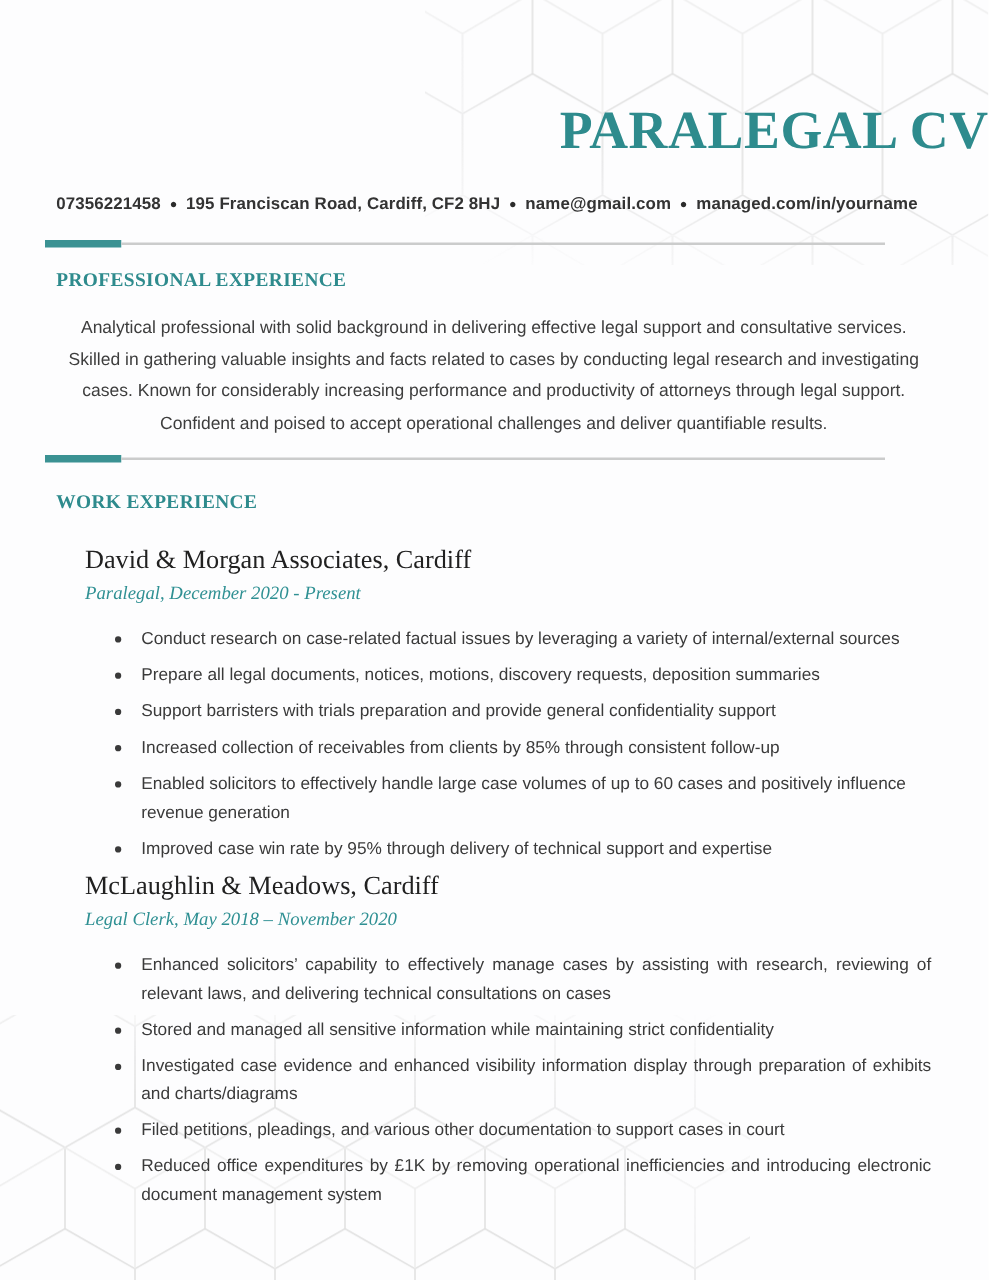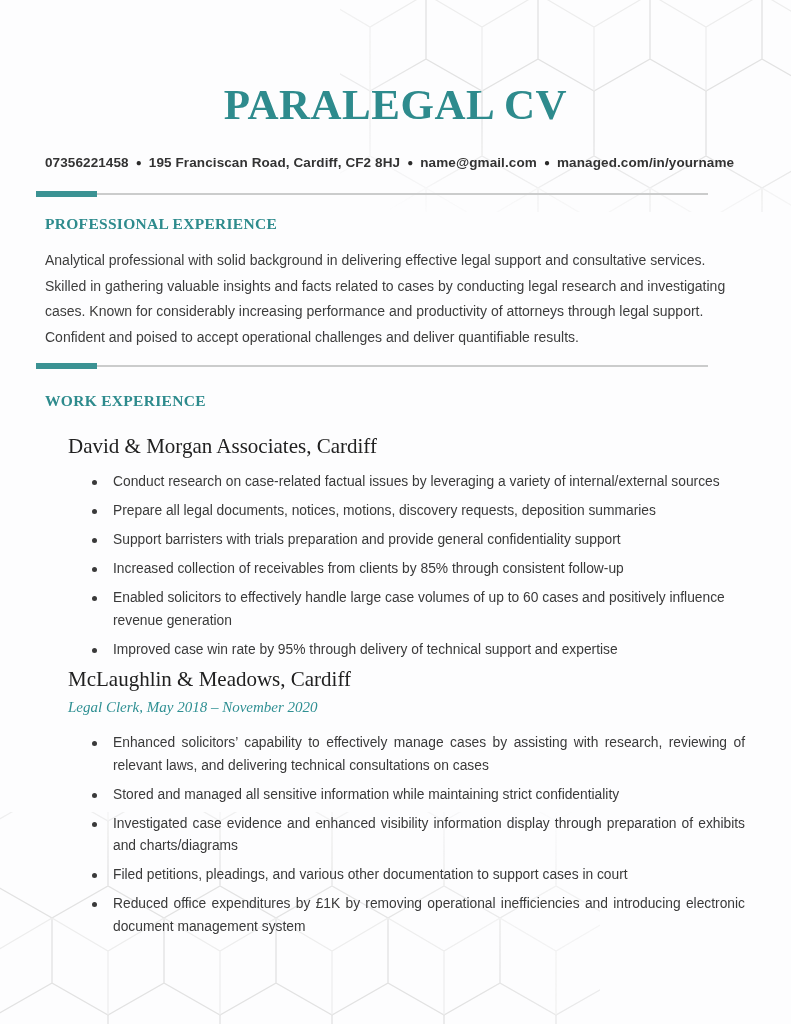--- a/index.html
+++ b/index.html
@@ -22,21 +22,21 @@
   }
   .hex-bottom {
     left: 0; top: 812px;
     -webkit-mask-image: radial-gradient(130% 140% at 15% 100%, #000 50%, transparent 96%);
     mask-image: radial-gradient(130% 140% at 15% 100%, #000 50%, transparent 96%);
   }
   .content { position: relative; z-index: 2; }
 
   h1.cv-title {
     margin: 83px 0 0 0;
-    text-align: center;
+    text-align: right;
     font-family: "Liberation Serif", serif;
     font-weight: bold;
     font-size: 43px;
     line-height: 1;
     color: #2E8B8D;
     letter-spacing: 0.5px;
   }
   .contact {
     margin: 27px 45px 0 45px;
     font-size: 13.5px;
@@ -73,20 +73,21 @@
     letter-spacing: 0.3px;
   }
   h2.work { margin-top: 22px; }
 
   p.summary {
     margin: 14px 46px 0 45px;
     width: 700px;
     font-size: 14px;
     line-height: 25.5px;
     color: #3D3D3D;
+    text-align: center;
   }
 
   .job { margin: 26px 46px 0 68px; }
   .job + .job { margin-top: 9px; }
   .company {
     font-family: "Liberation Serif", serif;
     font-size: 21px;
     line-height: 19px;
     color: #212121;
   }
@@ -169,20 +170,21 @@
     <div class="divider second">
       <span class="accent"></span>
       <span class="line"></span>
     </div>
 
     <section>
       <h2 class="section-heading work">WORK EXPERIENCE</h2>
 
       <div class="job">
         <div class="company">David &amp; Morgan Associates, Cardiff</div>
+        <div class="jobtitle">Paralegal, December 2020 - Present</div>
         <ul class="bullets">
 
         <li>Conduct research on case-related factual issues by leveraging a variety of internal/external sources</li>
             <li>Prepare all legal documents, notices, motions, discovery requests, deposition summaries</li>
             <li>Support barristers with trials preparation and provide general confidentiality support</li>
             <li>Increased collection of receivables from clients by 85% through consistent follow-up</li>
             <li>Enabled solicitors to effectively handle large case volumes of up to 60 cases and positively influence revenue generation</li>
             <li>Improved case win rate by 95% through delivery of technical support and expertise</li>
           </ul>
       </div>

